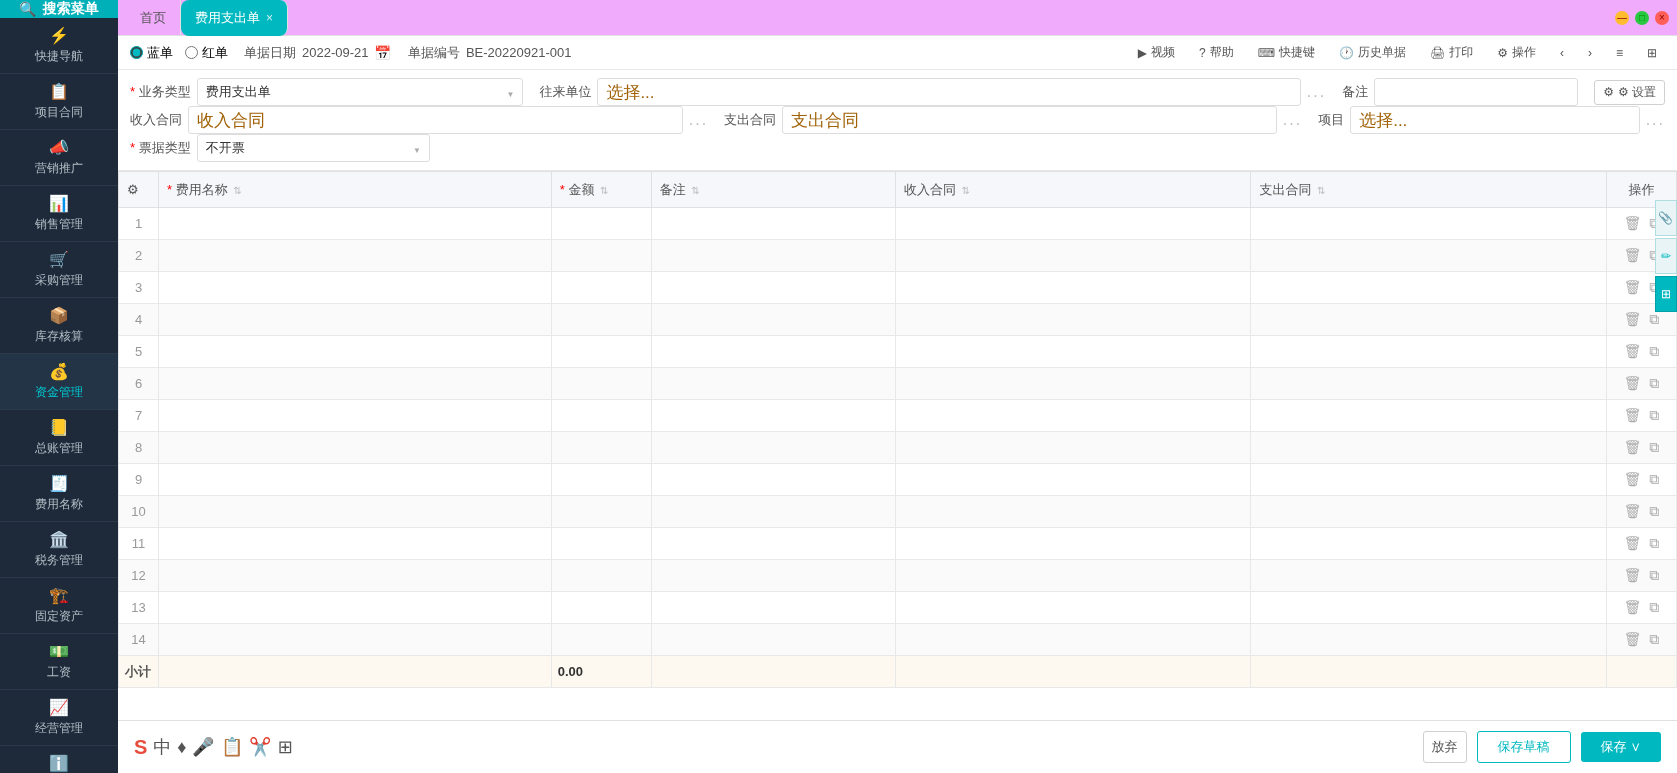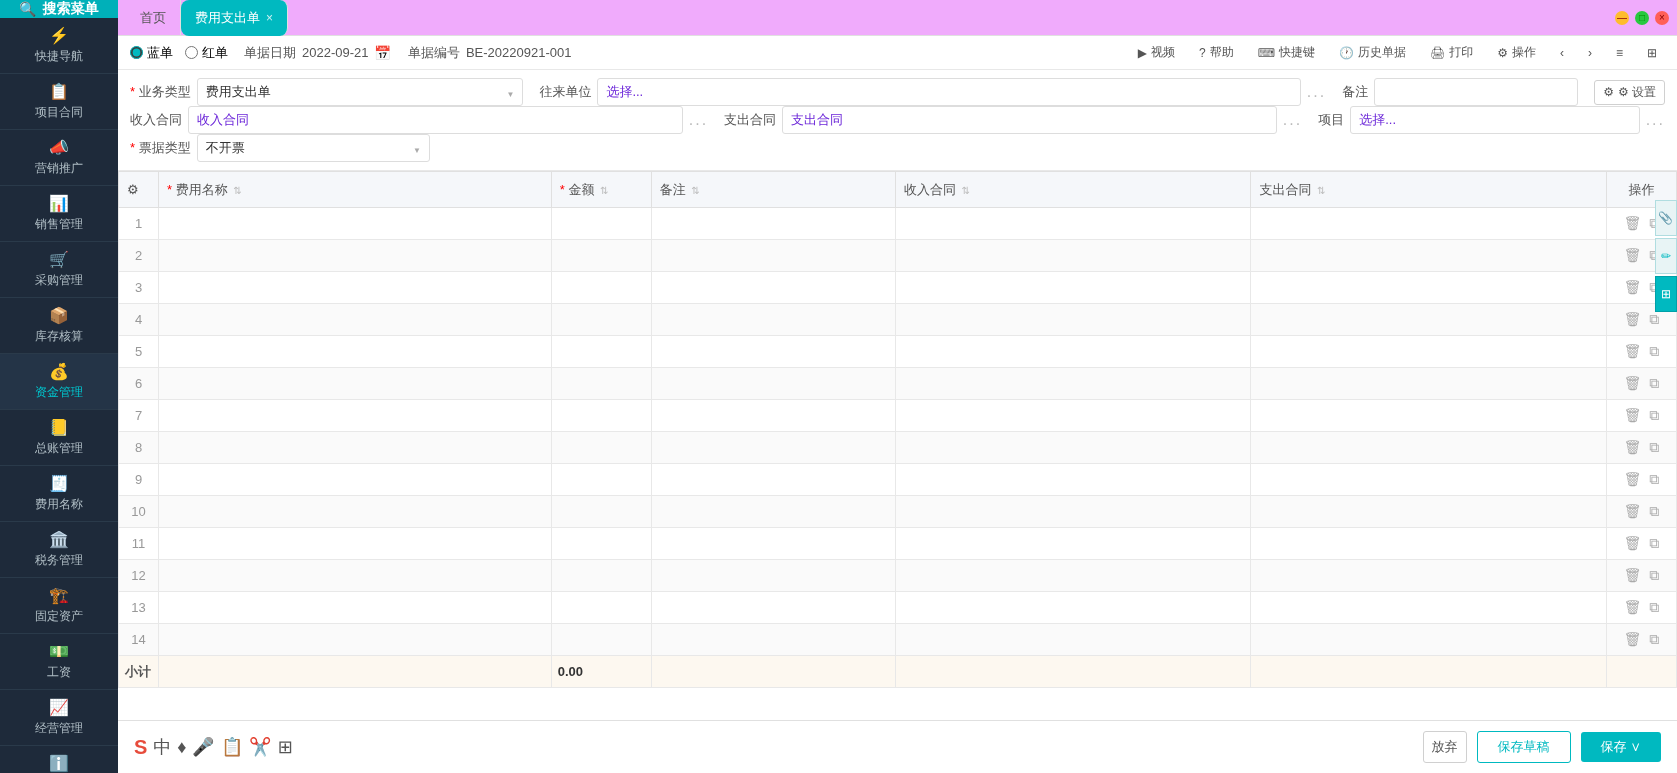--- a/index.html
+++ b/index.html
@@ -157,21 +157,21 @@
       flex: 1;
       height: 28px;
       border: 1px solid #ddd;
       border-radius: 3px;
       padding: 0 8px;
       font-size: 13px;
       color: #333;
       display: flex; align-items: center; justify-content: space-between;
       cursor: pointer;
     }
-    .form-input-placeholder { color: #6d28d9; font-size: 13px; }
+    .form-input-placeholder { color: #a16207; font-size: 17px; }
     .input-dots { color: #bbb; font-size: 16px; letter-spacing: 2px; }
     .form-group-narrow { flex: 0.6; }
 
     
     .table-container {
       flex: 1;
       overflow-y: auto;
       overflow-x: hidden;
     }
     table {

